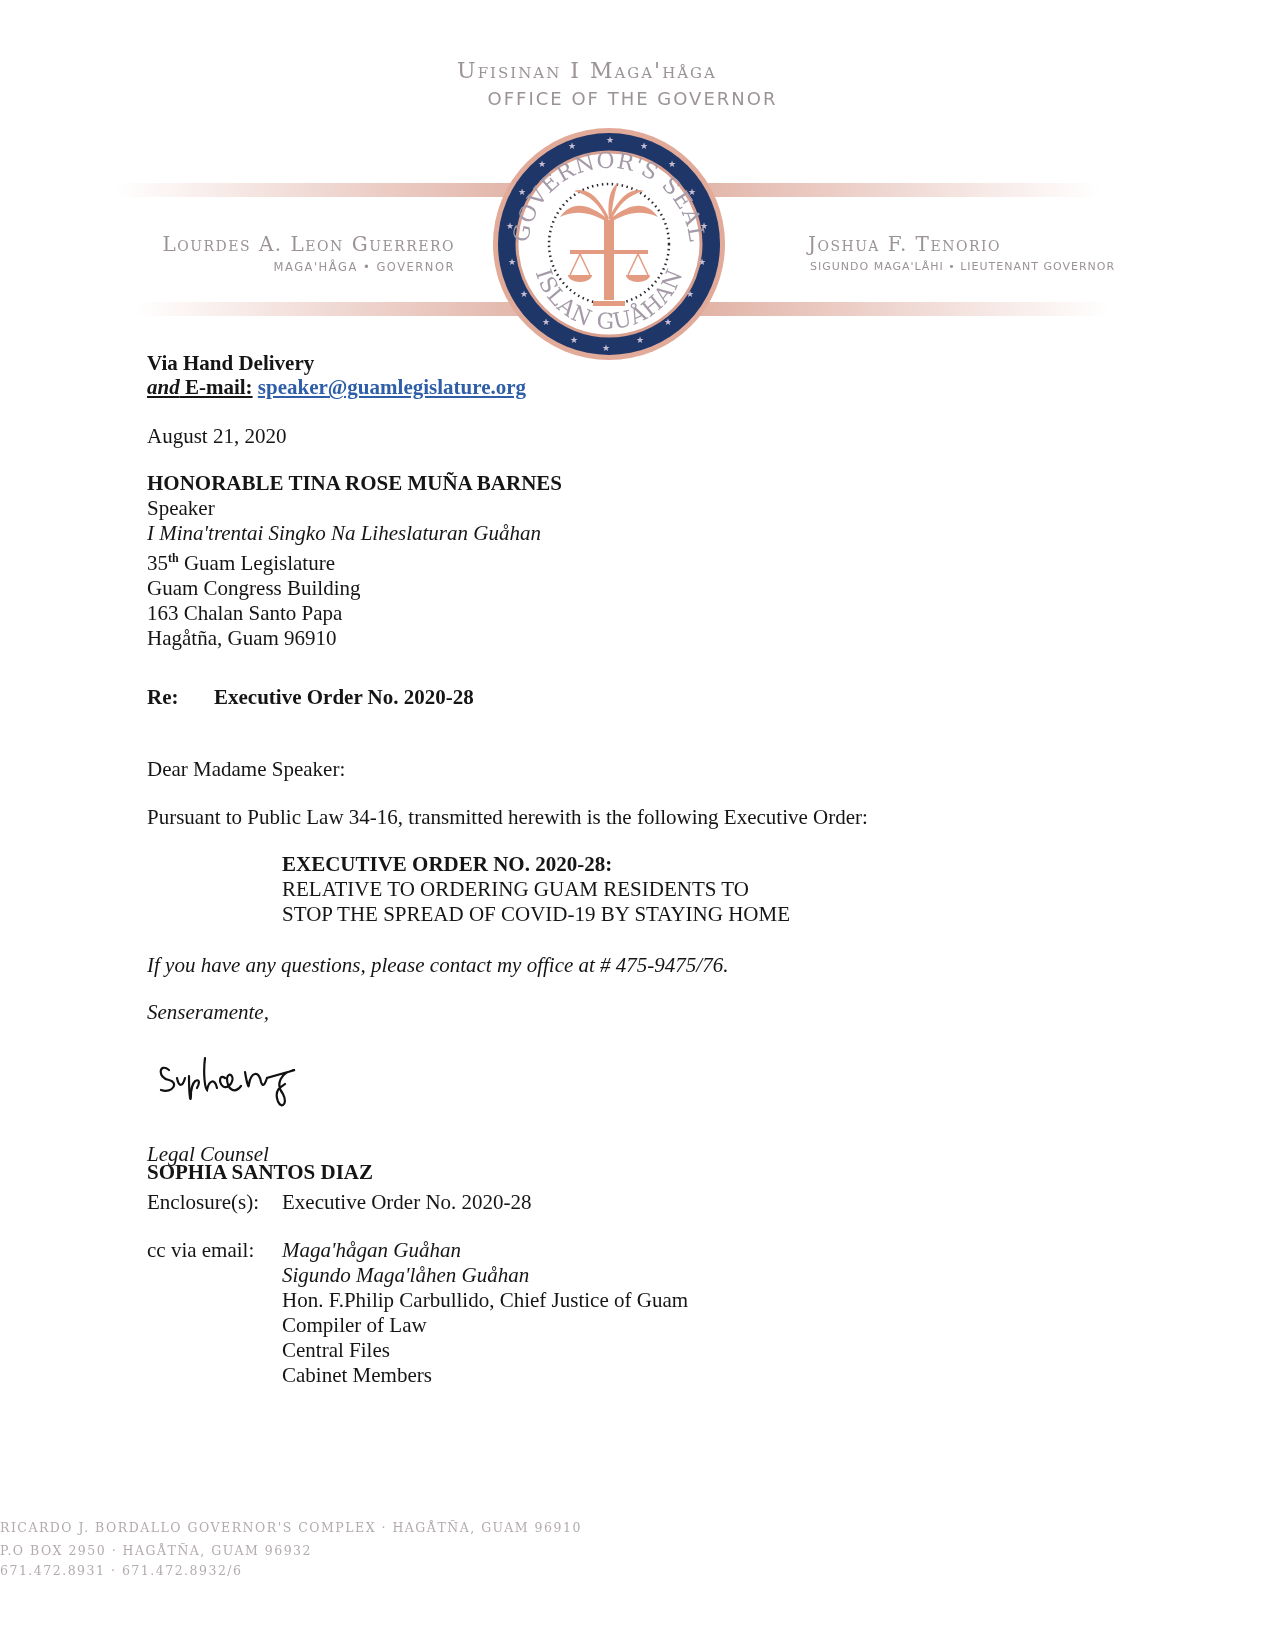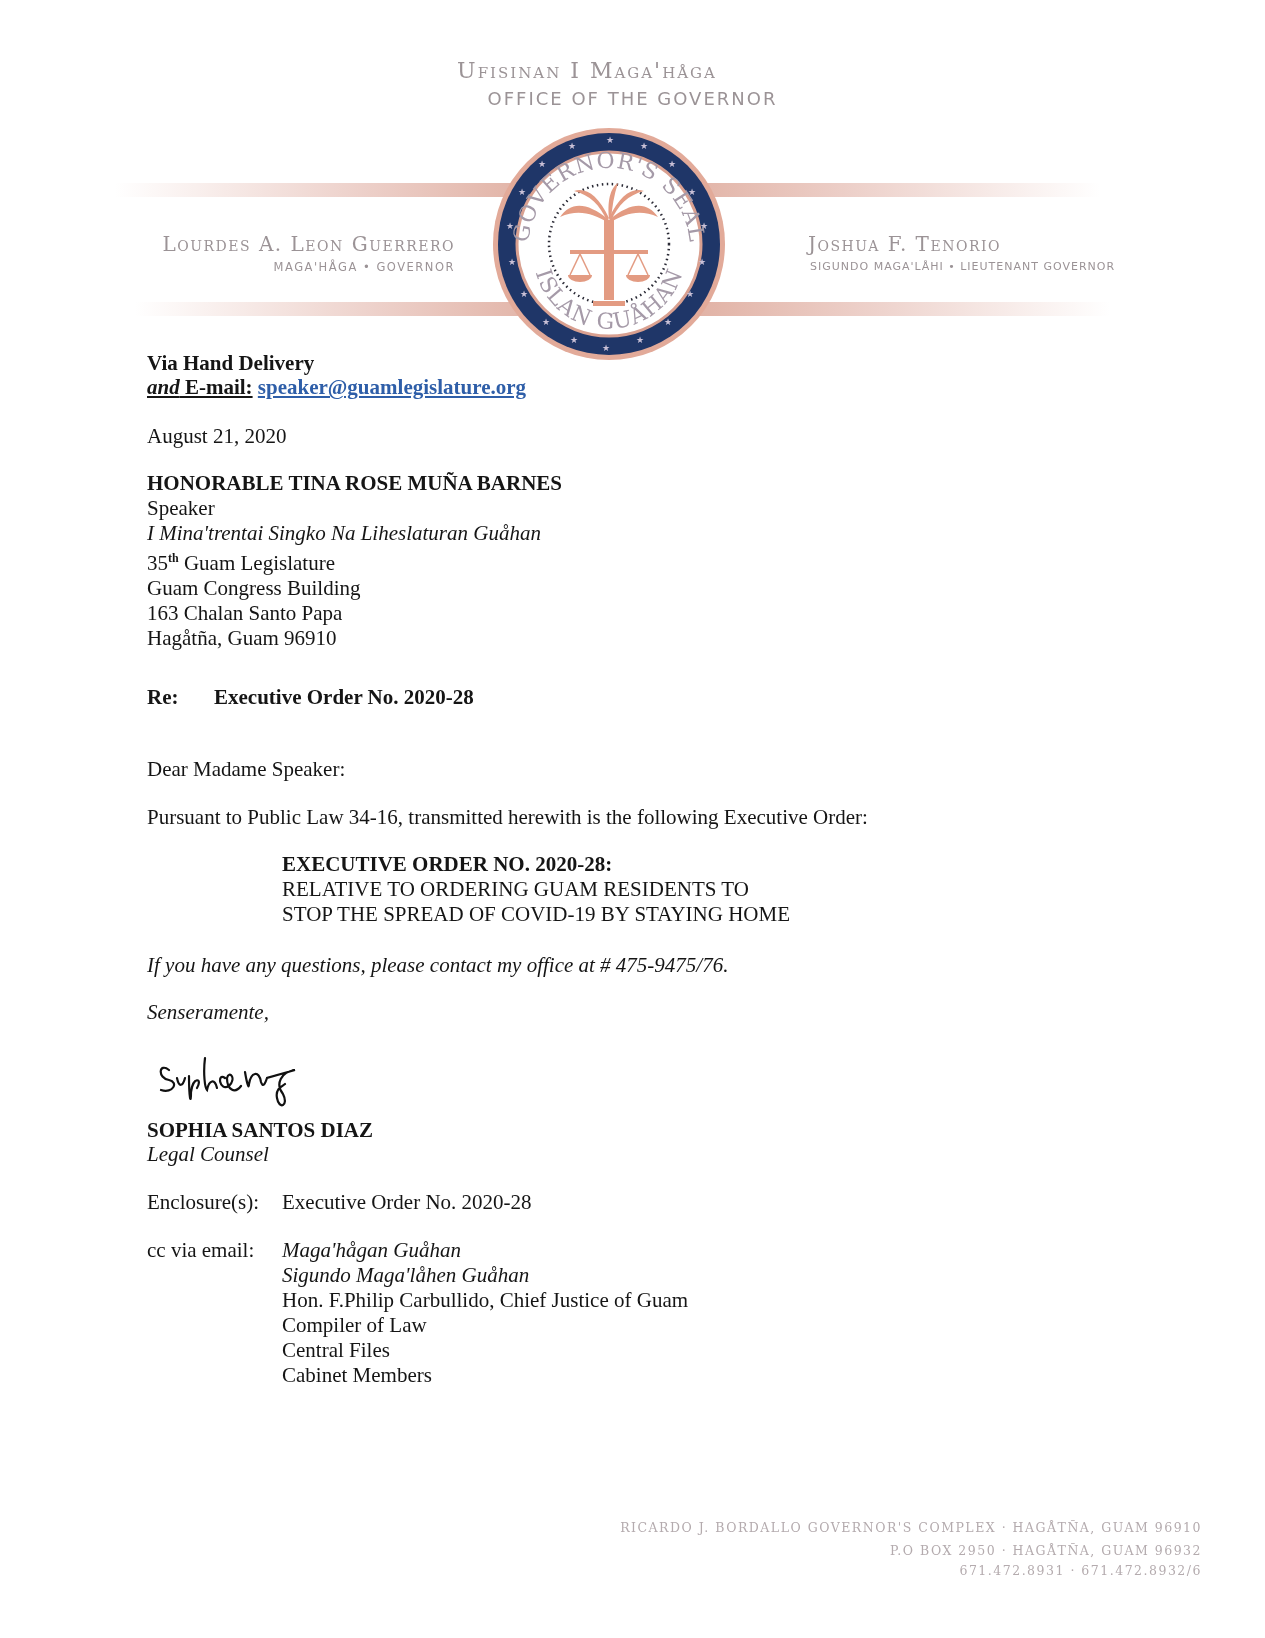--- a/index.html
+++ b/index.html
@@ -28,21 +28,21 @@
               font-family: "DejaVu Sans", sans-serif; font-size: 11px; letter-spacing: 1px; color: #9b9396; }
   .seal { top: 125px; left: 490px; width: 238px; height: 238px; }
 
   
   .t { font-size: 21px; line-height: 25px; }
   .b { font-weight: bold; }
   .i { font-style: italic; }
   .link { color: #2e5ea8; text-decoration: underline; font-weight: bold; }
   .ul { text-decoration: underline; }
 
-  .footer { left: 0; width: 1202px; text-align: right; color: #b4abae;
+  .footer { left: 0; width: 1202px; text-align: left; color: #b4abae;
             font-family: "DejaVu Serif", serif; letter-spacing: 1.5px; font-size: 12.5px; }
 </style>
 </head>
 <body>
 
 <div class="abs lh-title">Ufisinan I Maga'håga</div>
 <div class="abs lh-sub">OFFICE OF THE GOVERNOR</div>
 
 <div class="abs band band-top"></div>
 <div class="abs band band-bot"></div>
@@ -143,21 +143,21 @@
 <div class="abs t" style="top:953px; left:147px;font-style:italic;">If you have any questions, please contact my office at # 475-9475/76.</div>
 
 <div class="abs t i" style="top:1000px; left:147px;">Senseramente,</div>
 
 <div class="abs" style="top:1048px; left:155px;">
   <svg width="160" height="65" viewBox="0 0 160 65">
     <path d="M14 22 C 4 14, 2 30, 14 32 C 24 34, 18 46, 6 42 M 22 30 C 24 40, 28 38, 30 30 M 34 28 C 34 50, 36 58, 36 44 C 38 28, 48 30, 42 40 M 50 10 C 48 26, 50 40, 52 42 C 54 32, 60 30, 62 40 M 70 30 C 62 24, 64 44, 74 38 C 82 30, 74 22, 72 30 C 72 42, 80 46, 86 38 M 90 24 C 92 36, 94 42, 94 36 C 96 24, 104 22, 106 34 C 108 40, 110 36, 112 30 L 140 22 C 126 24, 120 36, 128 46 C 134 58, 124 62, 122 50 C 120 40, 128 38, 130 36" fill="none" stroke="#111" stroke-width="2.2" stroke-linecap="round"></path>
   </svg>
 </div>
 
-<div class="abs t b" style="top:1118px; left:147px;">SOPHIA SANTOS DIAZ</div>
+<div class="abs t b" style="top:1160px; left:147px;">SOPHIA SANTOS DIAZ</div>
 <div class="abs t i" style="top:1142px; left:147px;">Legal Counsel</div>
 
 <div class="abs t" style="top:1190px; left:147px;">Enclosure(s):</div>
 <div class="abs t" style="top:1190px; left:282px;">Executive Order No. 2020-28</div>
 
 <div class="abs t" style="top:1238px; left:147px;">cc via email:</div>
 <div class="abs" style="top:1238px; left:282px;">
   <div class="t i">Maga'hågan Guåhan</div>
   <div class="t i">Sigundo Maga'låhen Guåhan</div>
   <div class="t">Hon. F.Philip Carbullido, Chief Justice of Guam</div>

